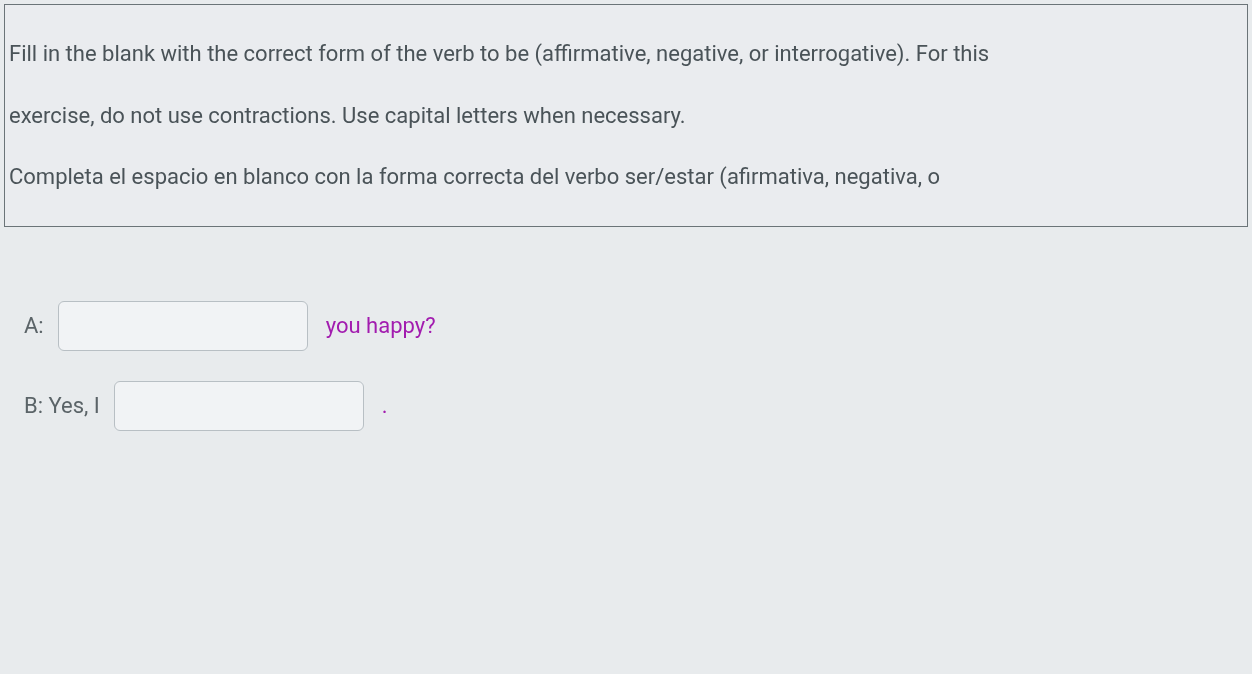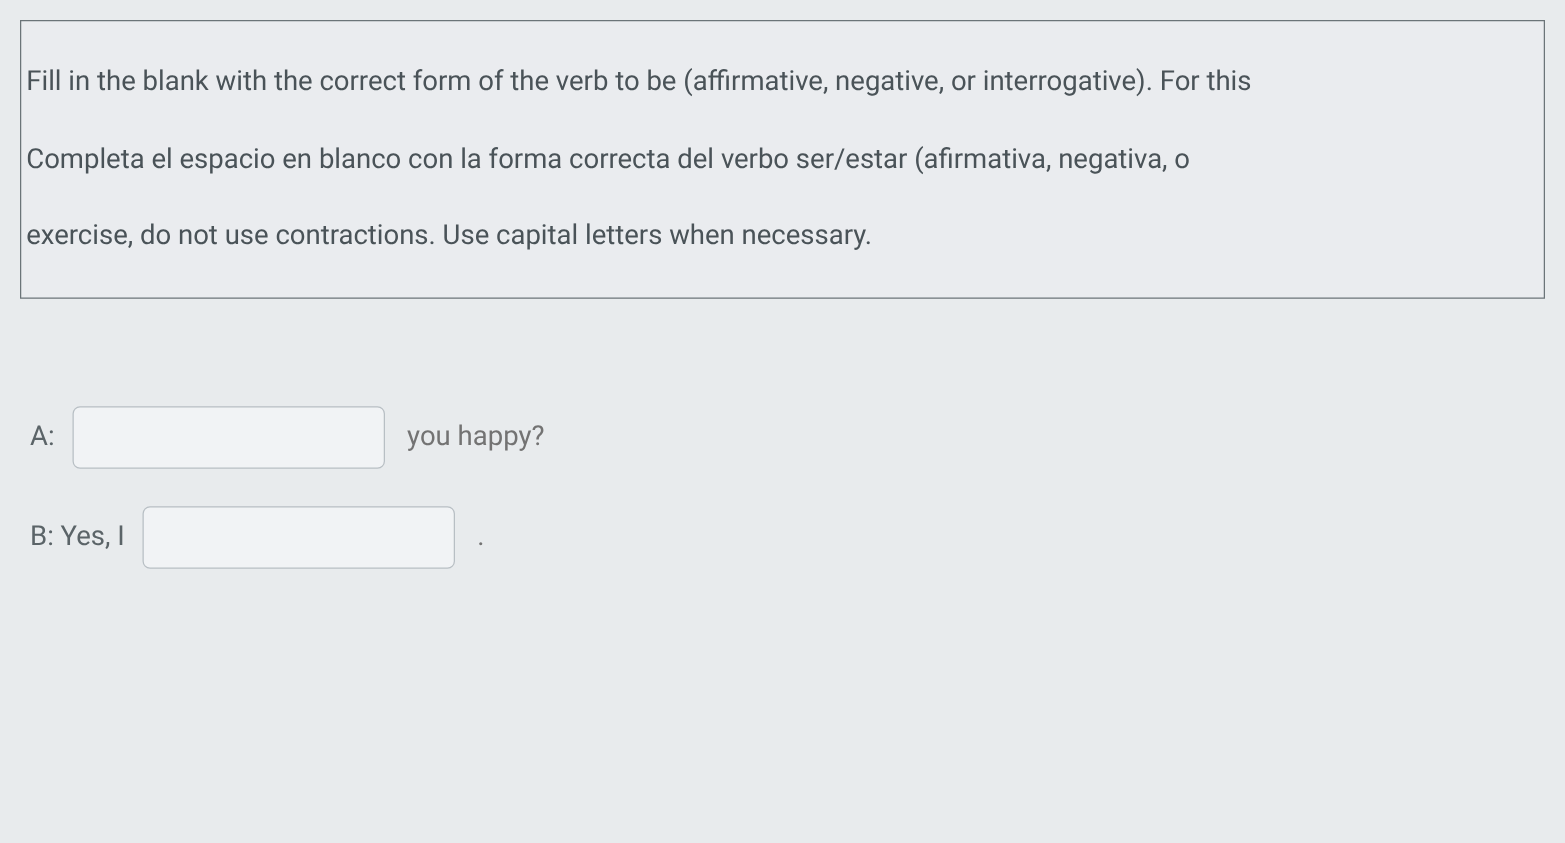--- a/index.html
+++ b/index.html
@@ -12,21 +12,21 @@
       background: #e8ebed;
       width: 1252px;
       height: 674px;
       padding: 0;
       color: #4a5358;
     }
     .instructions-box {
       border: 1px solid #6b7478;
       background: #eaecef;
       padding: 18px 8px 18px 4px;
-      margin: 16px;
+      margin: 4px;
     }
     .instructions-box p {
       font-size: 22px;
       line-height: 2.8;
       color: #4a5358;
       font-weight: 400;
     }
     .exercise-area {
       padding: 70px 40px 30px 24px;
     }
@@ -46,36 +46,36 @@
       background: #f1f3f5;
       border-radius: 6px;
       height: 50px;
       width: 250px;
       padding: 8px 12px;
       font-size: 20px;
       color: #4a5358;
       margin-right: 18px;
     }
     .after-text {
-      color: #737373;
+      color: #a21caf;
     }
     .line-b .label {
       margin-right: 14px;
     }
     .line-b .blank-input {
       margin-left: 0;
     }
   </style>
 </head>
 <body>
 
 <div class="instructions-box">
   <p>Fill in the blank with the correct form of the verb to be (affirmative, negative, or interrogative). For this</p>
+  <p>exercise, do not use contractions. Use capital letters when necessary.</p>
   <p>Completa el espacio en blanco con la forma correcta del verbo ser/estar (afirmativa, negativa, o</p>
-  <p>exercise, do not use contractions. Use capital letters when necessary.</p>
 </div>
 
 <div class="exercise-area">
   <div class="line">
     <span class="label">A:</span>
     <input type="text" class="blank-input" value="" style="">
     <span class="after-text">you happy?</span>
   </div>
   <div class="line line-b">
     <span class="label">B: Yes, I</span>

